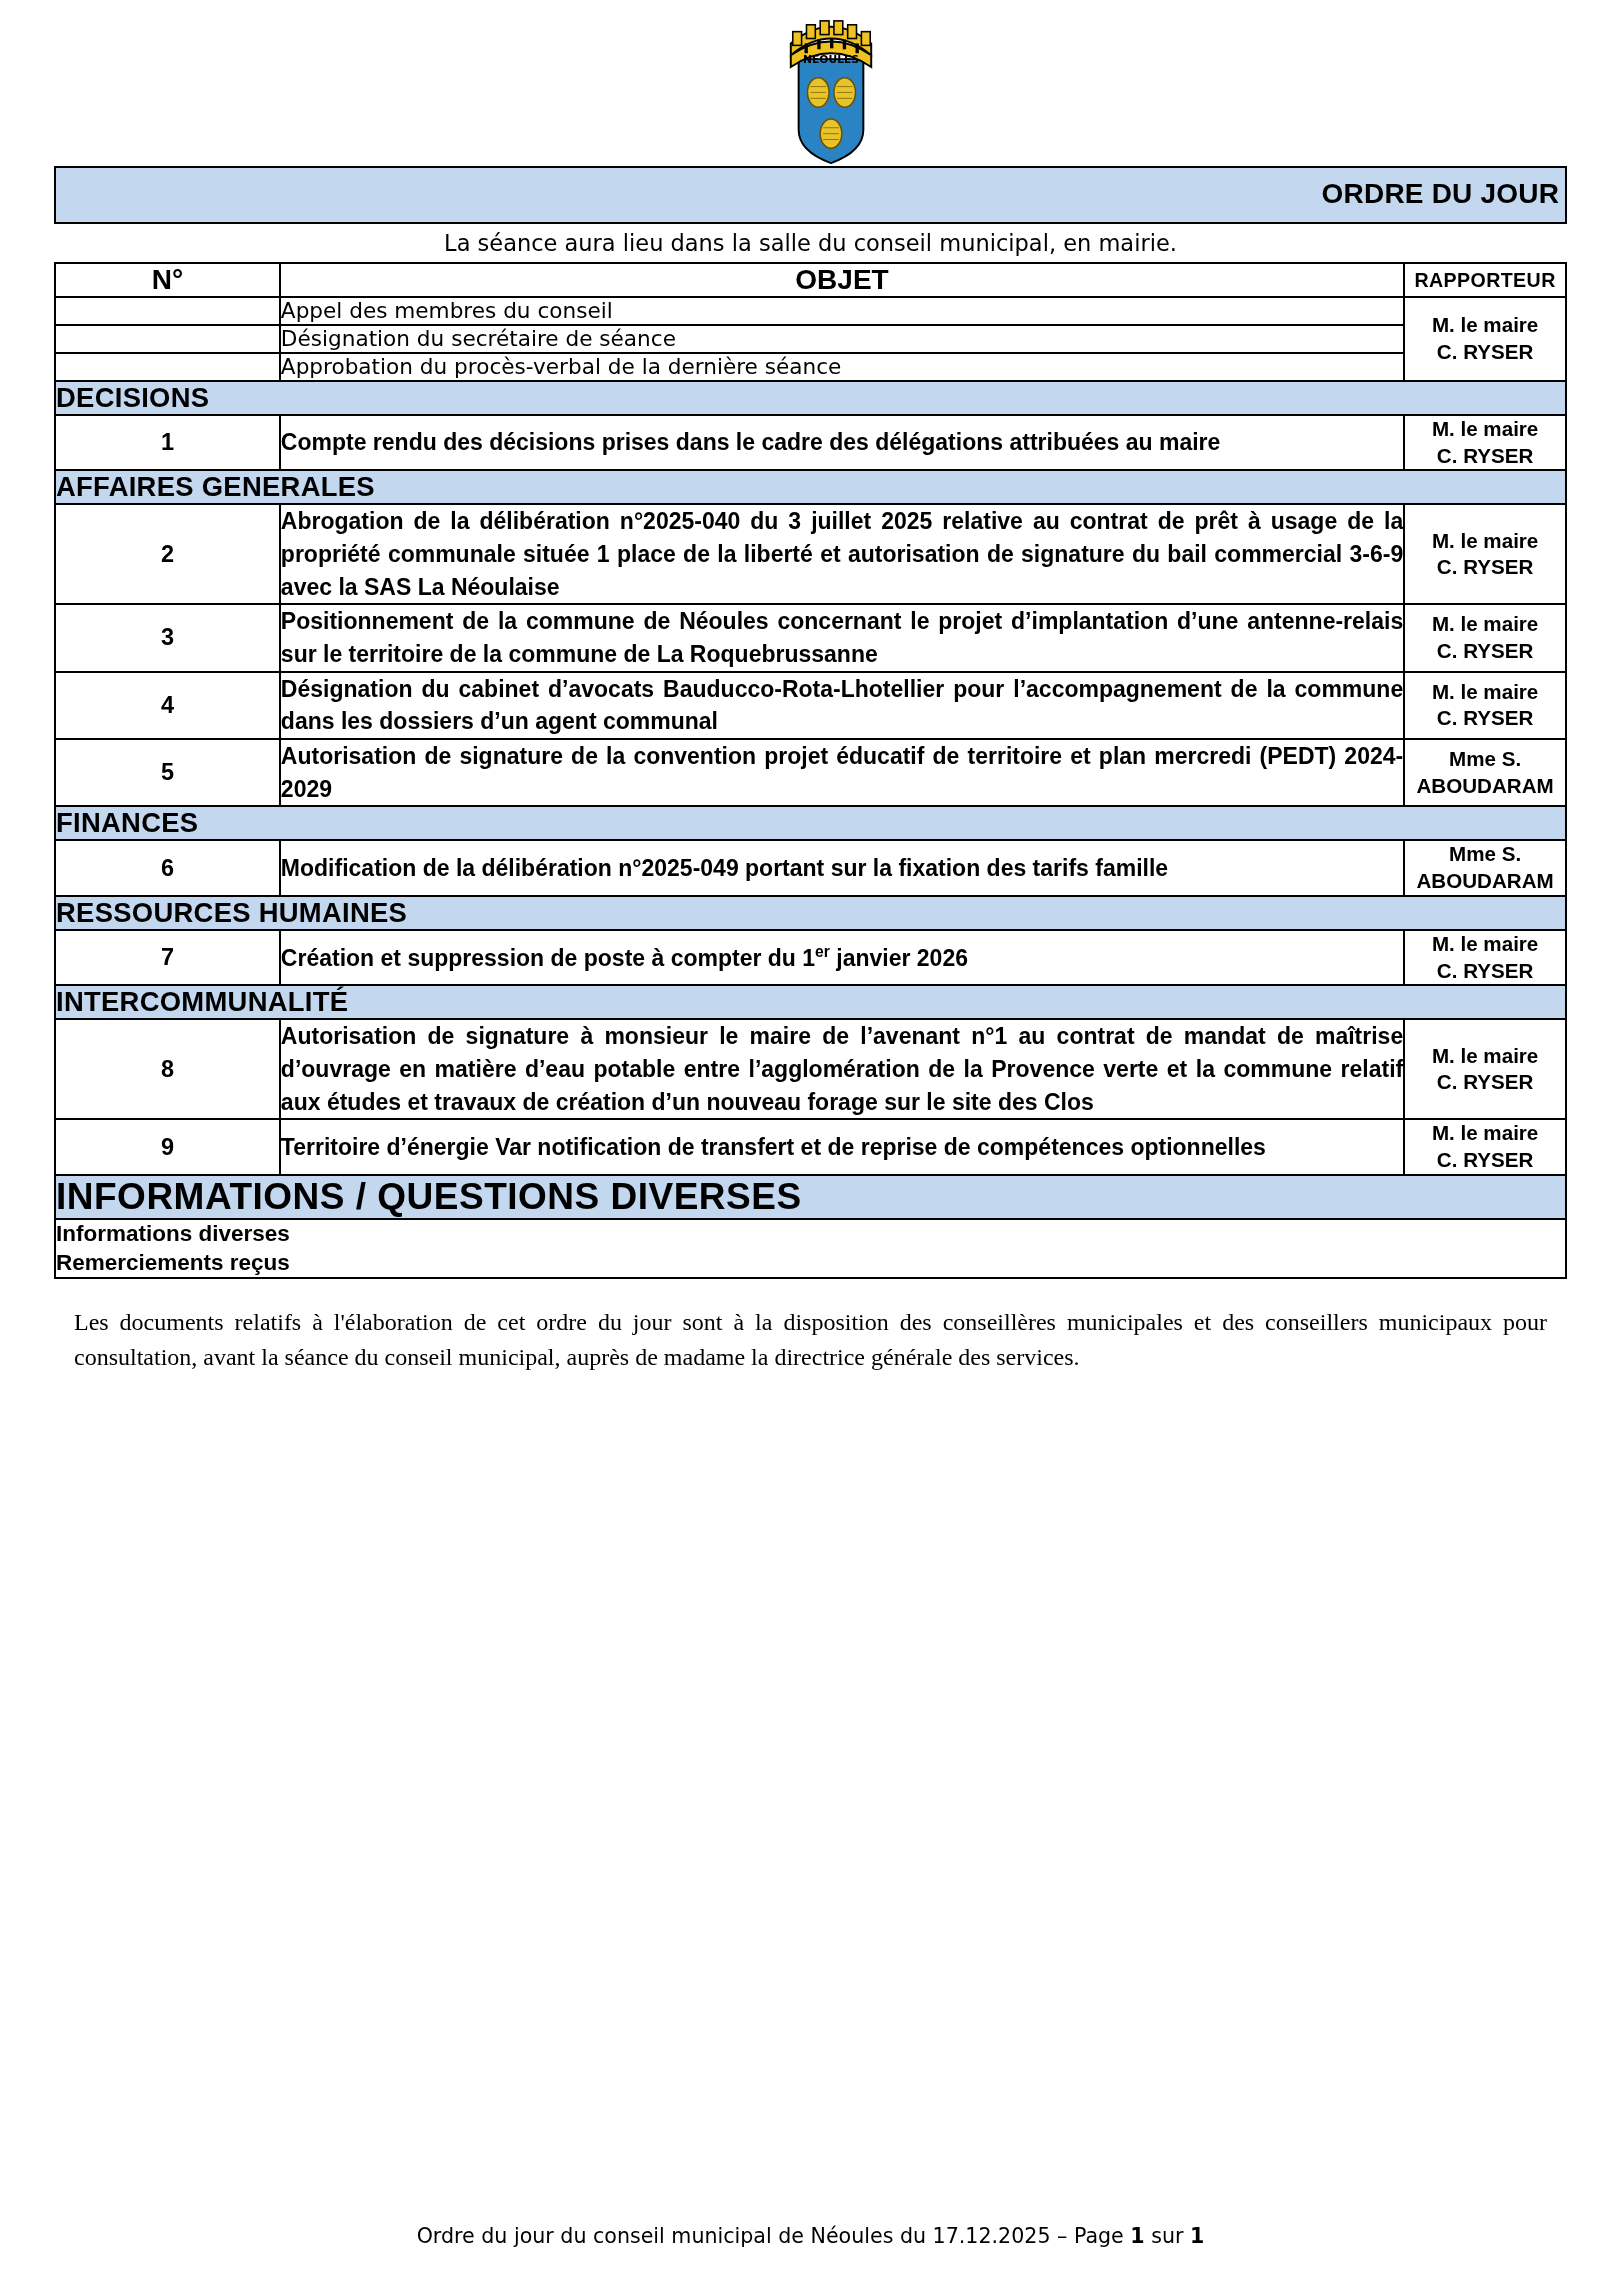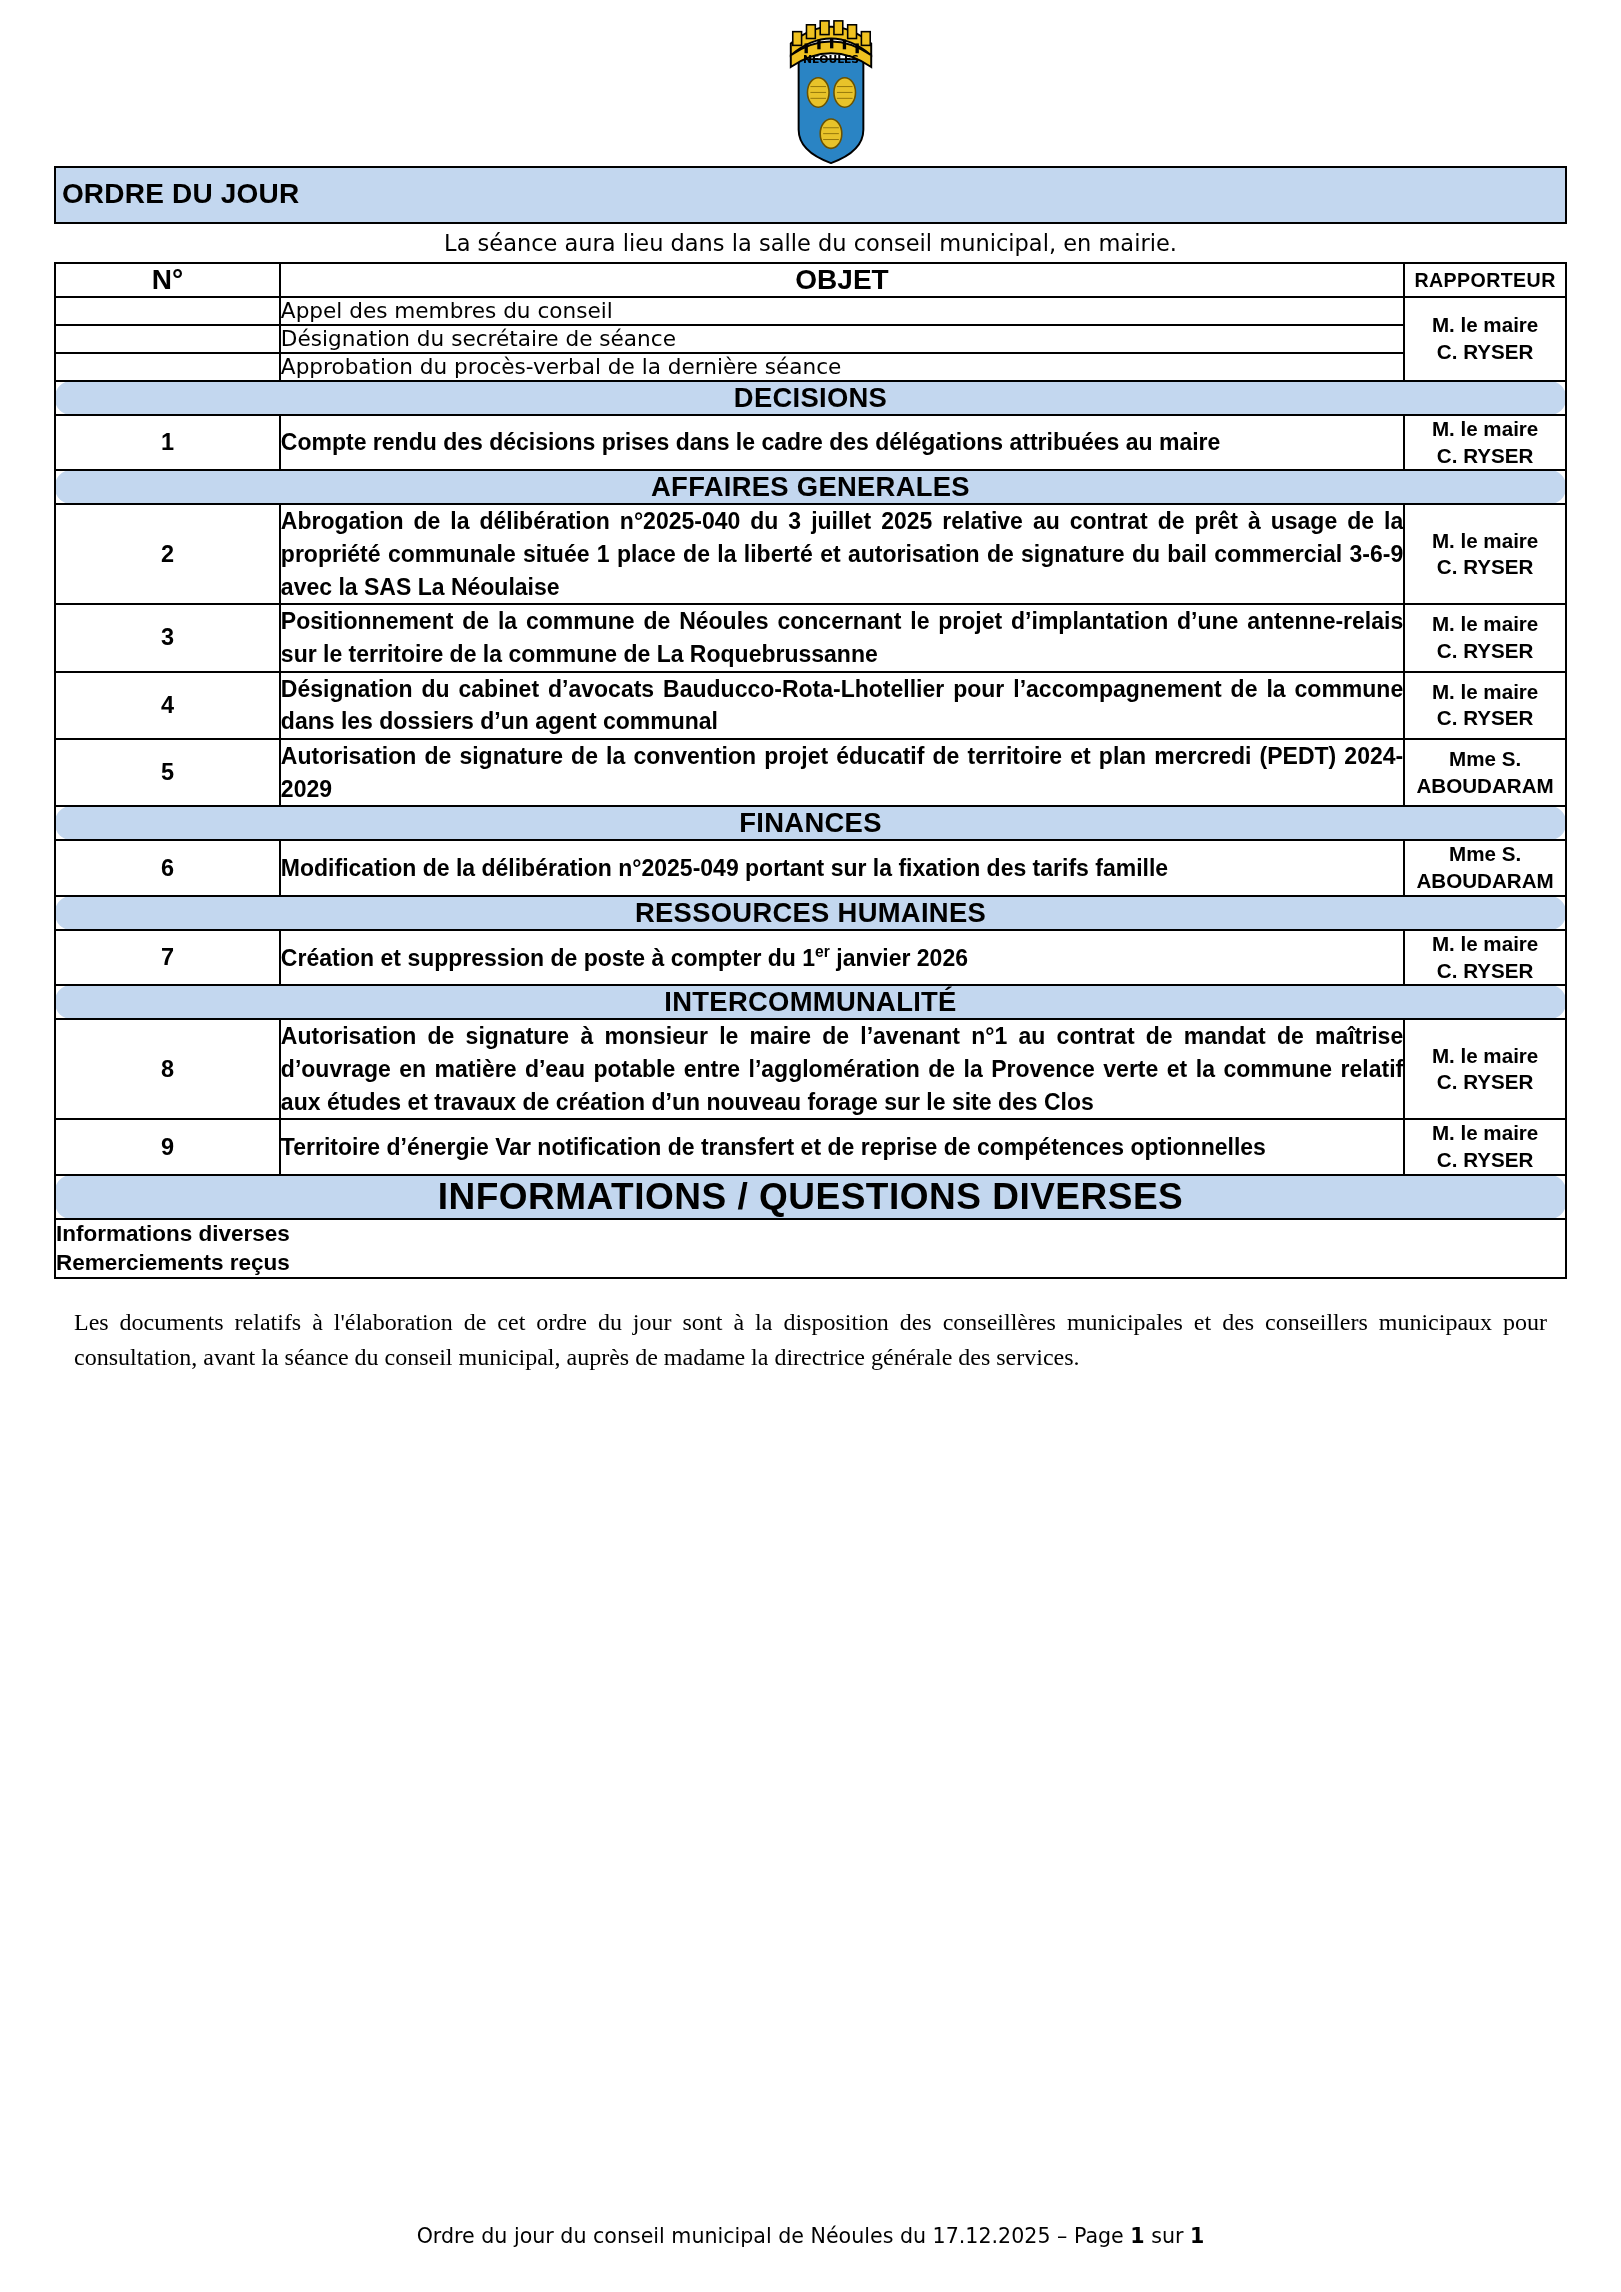--- a/index.html
+++ b/index.html
@@ -48,21 +48,21 @@
     margin-top: 5.9px;
     margin-bottom: 17.6px;
     color: #000;
   }
 
   
   .title-box {
     margin: 0 54px 0 54px;
     background: #c3d7ef;
     border: 2px solid #000;
-    text-align: left;
+    text-align: right;
     padding: 9.8px 5.9px 11.8px 5.9px;
     box-sizing: border-box;
   }
   .title-main {
     font-size: 28px;
     font-weight: bold;
     letter-spacing: 0.2px;
     line-height: 1.18;
   }
   .title-sub {
@@ -114,24 +114,23 @@
     font-size: 21.6px;
     padding: 3.9px 9.8px 4.9px 13.7px;
     text-align: left;
     line-height: 1.2;
   }
   .cell-empty { }
 
   
   .section-row td {
     background: #c3d7ef;
-    text-align: center;
+    text-align: left;
     font-weight: bold;
     padding: 6.9px 0 8.8px 0;
-    border-radius: 16px;
   }
   .section-label { font-size: 27.4px; letter-spacing: 0.3px; }
   .section-label.big { font-size: 37px; letter-spacing: 0.5px; }
 
   
   .cell-num {
     text-align: center;
     font-weight: bold;
     font-size: 23.5px;
   }

